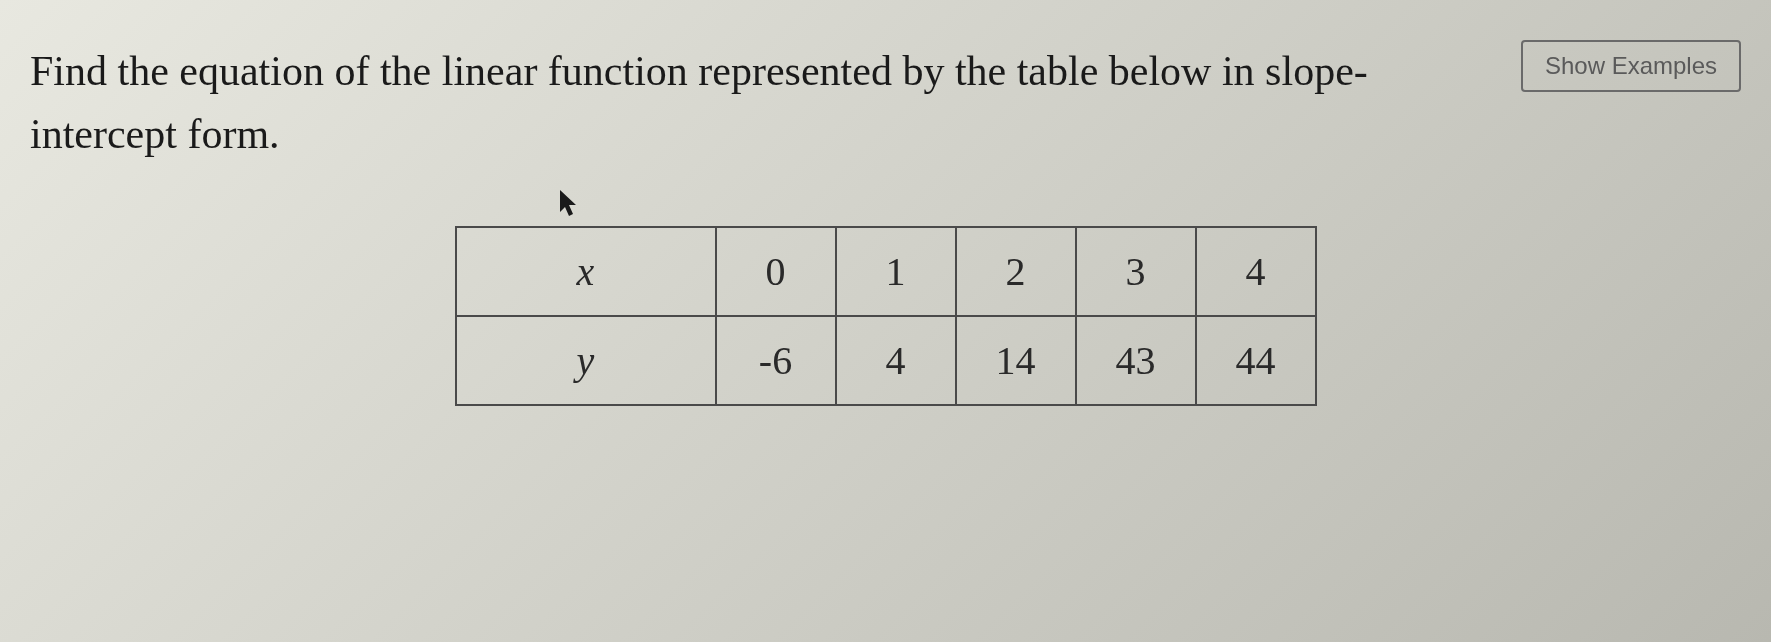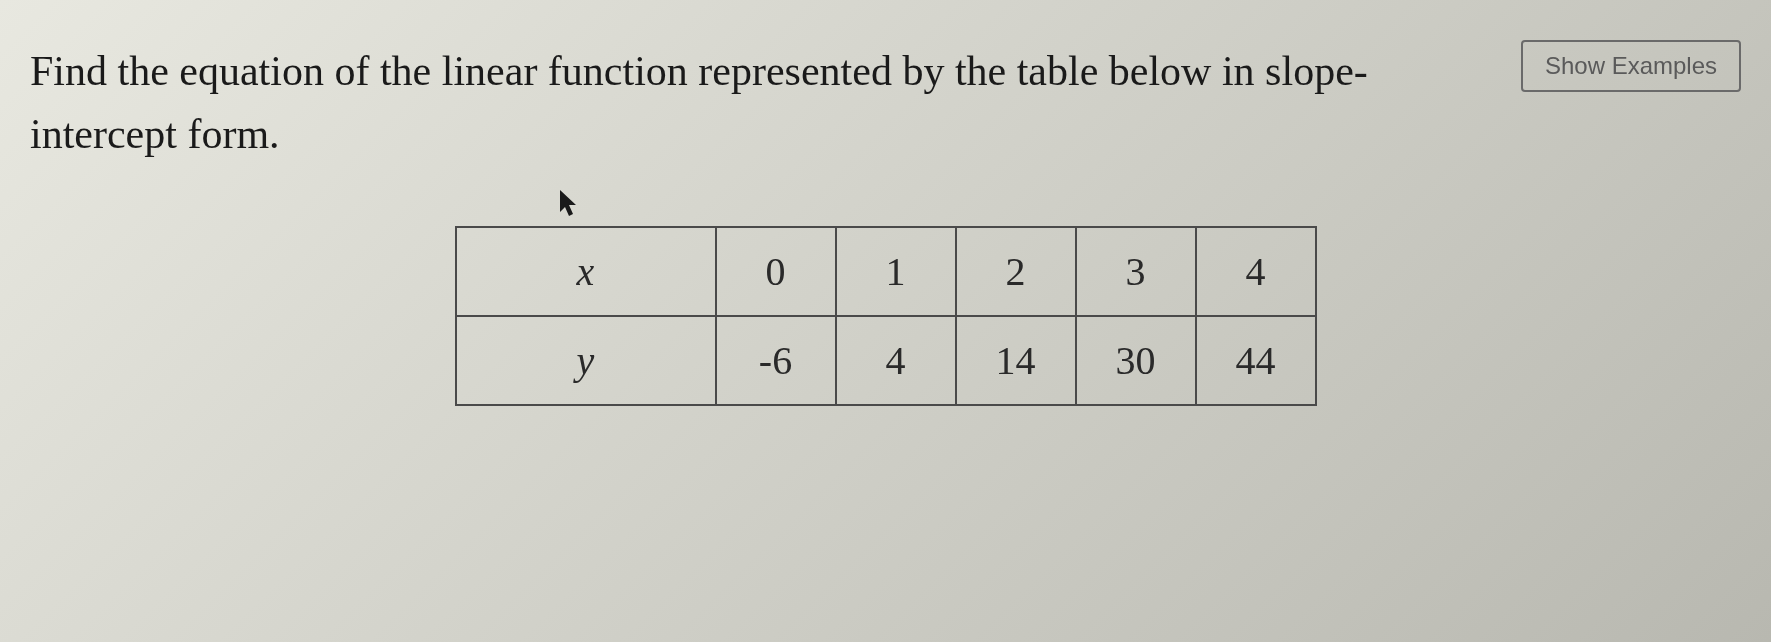--- a/index.html
+++ b/index.html
@@ -97,18 +97,18 @@
       <td class="data-cell">1</td>
       <td class="data-cell">2</td>
       <td class="data-cell">3</td>
       <td class="data-cell">4</td>
     </tr>
     <tr>
       <td class="label-cell">y</td>
       <td class="data-cell">-6</td>
       <td class="data-cell">4</td>
       <td class="data-cell">14</td>
-      <td class="data-cell">30</td>
+      <td class="data-cell">43</td>
       <td class="data-cell">44</td>
     </tr>
   </tbody>
     </table>
 </div>
 
 </body></html>

